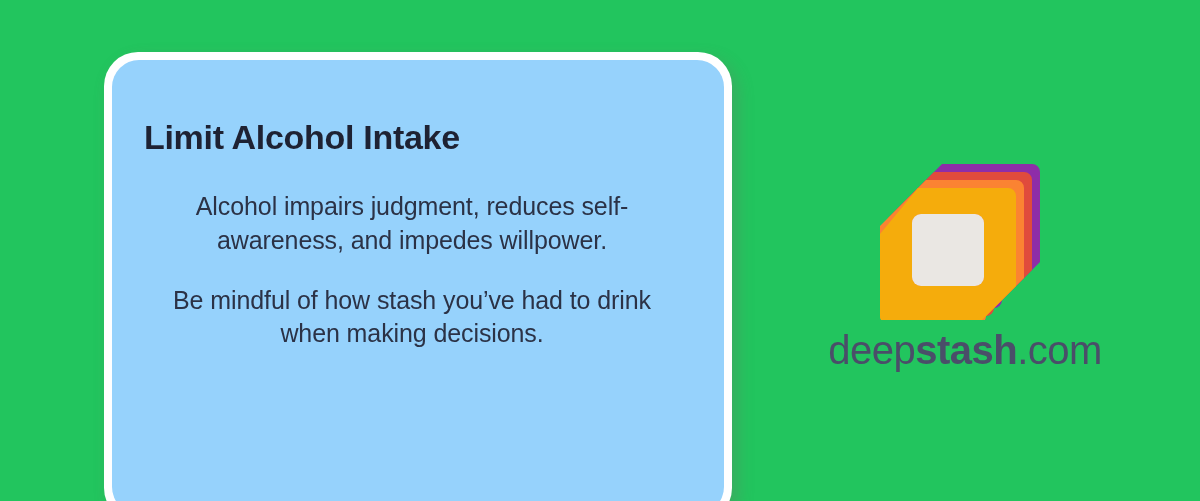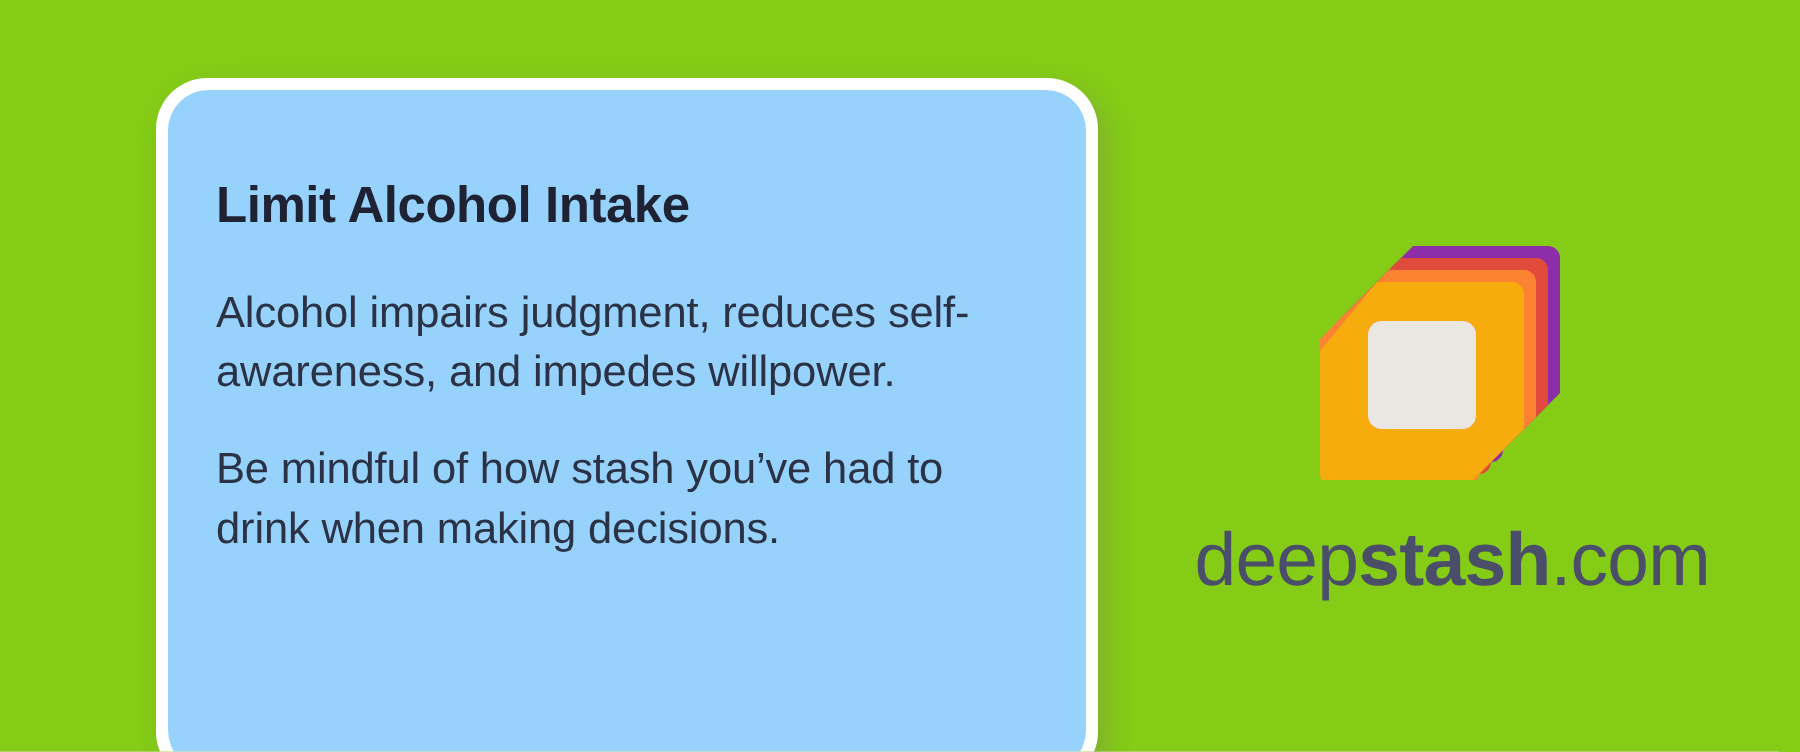--- a/index.html
+++ b/index.html
@@ -13,21 +13,21 @@
     overflow: hidden;
     background: #EAE7E3;
     font-family: "Liberation Sans", "DejaVu Sans", sans-serif;
     -webkit-font-smoothing: antialiased;
   }
 
   #stage {
     position: relative;
     width: 1200px;
     height: 501px;
-    background: #84cc16;
+    background: #22c55e;
   }
 
   
   #idea-card {
     position: absolute;
     left: 104px;
     top: 52px;
     width: 628px;
     height: 470px;            
     background: #FFFFFF;
@@ -51,53 +51,53 @@
     margin: 0 0 34px 0;
     font-size: 34px;
     line-height: 1.12;
     font-weight: 700;
     letter-spacing: -0.3px;
     color: #1E2233;
   }
 
   .idea-paragraph {
     margin: 0 0 26px 0;
-    font-size: 29px;
+    font-size: 25px;
     line-height: 1.35;
     font-weight: 400;
     letter-spacing: -0.1px;
     color: #2B3246;
     max-width: 545px;
+    text-align: center;
   }
   .idea-paragraph:last-child { margin-bottom: 0; }
 
   
   #brand-block {
     position: absolute;
     left: 790px;
     top: 150px;
     width: 350px;
     text-align: center;
   }
 
   #brand-logo {
     display: block;
     width: 170px;
     height: 170px;
     margin: 0 auto;
   }
 
   #brand-wordmark {
-    margin-top: 28px;
-    font-size: 50px;
+    margin-top: 10px;
+    font-size: 40px;
     line-height: 1;
     color: #4A4E69;
     letter-spacing: -0.5px;
     white-space: nowrap;
-    text-align: right;
   }
   .wm-light  { font-weight: 400; }
   .wm-strong { font-weight: 700; }
 </style>
 </head>
 <body>
 
 <div id="stage">
 
   <div id="idea-card">

